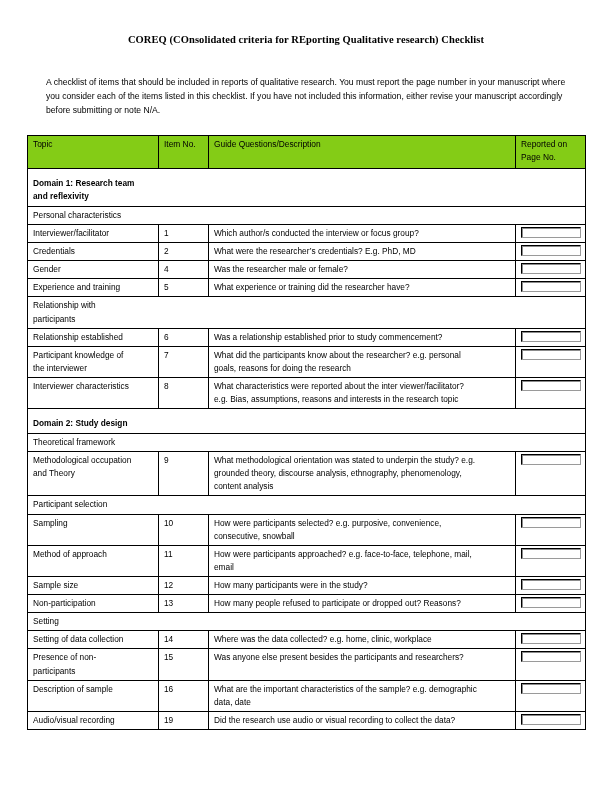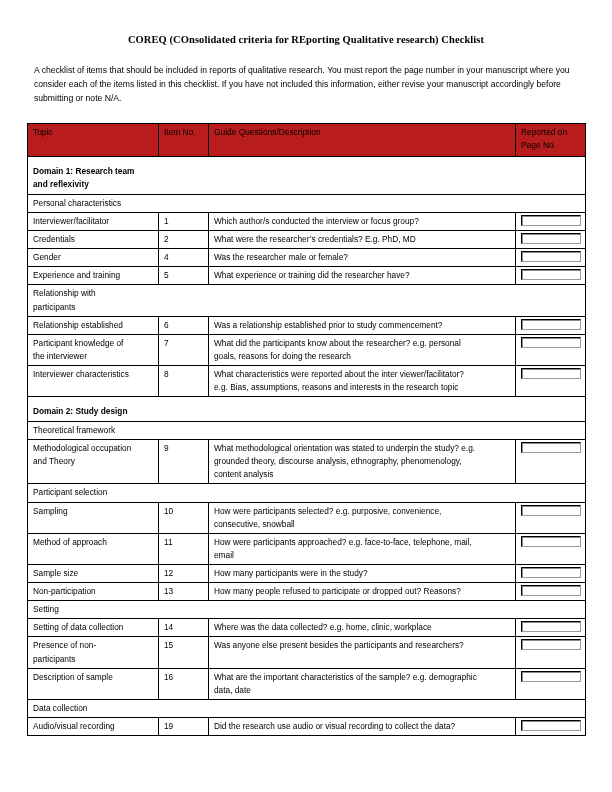--- a/index.html
+++ b/index.html
@@ -27,21 +27,21 @@
     font-weight: bold;
     text-align: center;
     margin: 0;
     padding: 34px 40px 0 40px;
     letter-spacing: 0.08px;
     font-family: Liberation Serif, serif;
   }
   .intro {
     font-size: 8.6px;
     line-height: 1.62;
-    margin: 0;
+    margin: 12px;
     padding: 19px 27px 0 34px;
     text-align: left;
   }
   table.checklist {
     border-collapse: collapse;
     table-layout: fixed;
     width: 558px;
     margin: 17px 0 0 27px;
     font-size: 8.3px;
   }
@@ -52,21 +52,21 @@
     line-height: 1.58;
     font-weight: normal;
     text-align: left;
   }
   .col-topic   { width: 131px; }
   .col-item    { width: 50px; }
   .col-guide   { width: 307px; }
   .col-page    { width: 70px; }
 
   thead th {
-    background: #b91c1c;
+    background: #84cc16;
     font-weight: bold;
     text-align: center;
     font-size: 8.4px;
     padding-top: 3px;
     padding-bottom: 3px;
     vertical-align: top;
   }
   th.hdr-topic, th.hdr-item, th.hdr-guide { height: 28px; }
 
   td.item-no {
@@ -347,25 +347,20 @@
           </td>
           <td class="item-no">16</td>
           <td>
             <span class="line2">What are the important characteristics of the sample? e.g. demographic</span>
             <span class="line2">data, date</span>
           </td>
           <td class="page-cell">
             <span class="formfield"></span>
           </td>
         </tr>
-        <tr class="section-row">
-          <td colspan="4">
-            <span class="line2">Data collection</span>
-          </td>
-        </tr>
         <tr class="item-row">
           <td>
             <span class="line2">Audio/visual recording</span>
           </td>
           <td class="item-no">19</td>
           <td>
             <span class="line2">Did the research use audio or visual recording to collect the data?</span>
           </td>
           <td class="page-cell">
             <span class="formfield"></span>

